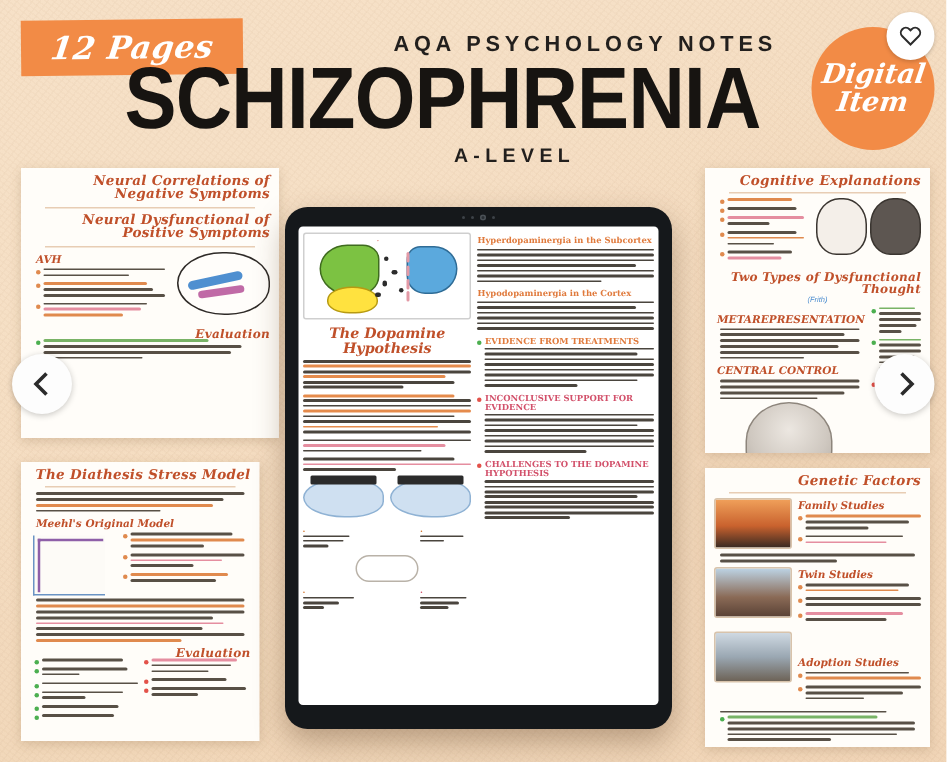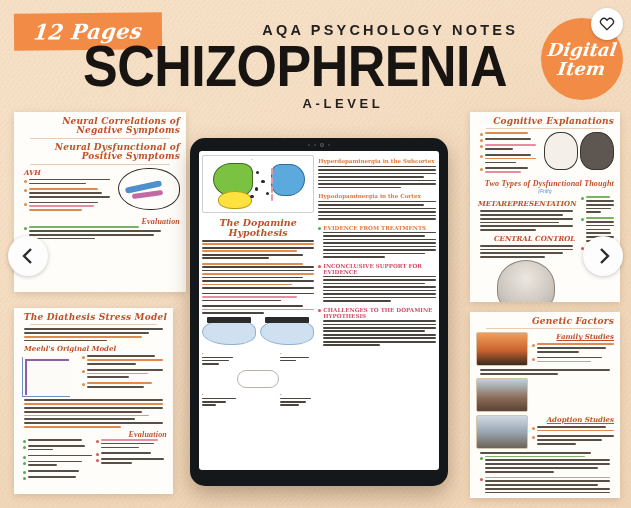--- a/index.html
+++ b/index.html
@@ -108,42 +108,42 @@
   .sheet-r2 { left: 470px; top: 312px; width: 150px; height: 186px; }
 
   .sheet-title {
     text-align: right;
     font-family: "DejaVu Serif", serif;
     font-weight: bold; font-style: italic;
     color: #c0502a; letter-spacing: .2px;
     line-height: 1.05;
   }
   .st-lg { font-size: 9px; }
-  .st-md { font-size: 8px; font-family: Liberation Serif, serif; }
+  .st-md { font-size: 8px; }
   .rule { height:1px; background:#e8cdb4; margin:2px 10px 3px; }
 
   
   .ln { height: 1.7px; border-radius: 1px; margin-bottom: 2.1px; }
   .ln.c-dark { background: #585046; }
   .ln.c-or   { background: #e08a4e; }
   .ln.c-pk   { background: #e58ea0; }
   .ln.c-gr   { background: #79b366; }
   .txtblock { padding: 0 4px; }
   .bul { display:flex; gap:2px; align-items:flex-start; margin-bottom:2px; }
   .dot { width:3px; height:3px; border-radius:50%; flex:0 0 3px; margin-top:1px; }
   .dot.g { background:#4caf50; }
   .dot.r { background:#e3524a; }
   .dot.o { background:#e08a4e; }
   .bul .lines { flex:1; }
 
   .subhead {
     font-family:"DejaVu Serif", serif; font-weight:bold; font-style:italic;
     color:#c0502a; font-size:7px; margin:3px 0 2px 4px;
   }
-  .subhead.center { text-align:right; margin-left:0;text-decoration:underline; }
+  .subhead.center { text-align:left; margin-left:0; }
 
   
   .sketch { border-radius: 6px; }
   .brain-a {
     width: 52px; height: 36px;
     background: radial-gradient(ellipse at 35% 40%, #f6d9cf 0%, #e8b7a8 55%, #c98d78 100%);
     border-radius: 50% 50% 45% 55%;
     border: 1px solid #b5816c;
   }
   .brain-b {
@@ -545,21 +545,21 @@
       <div style="flex:0 0 46%">
         <div class="subhead" style="margin-left:2px">METAREPRESENTATION</div>
         <div class="txtblock">
           <div class="ln c-dark w95"></div>
             <div class="ln c-dark w90"></div>
           <div class="ln c-dark w92"></div>
             <div class="ln c-dark w85"></div>
           <div class="ln c-dark w88"></div>
             <div class="ln c-dark w60"></div>
         </div>
-        <div class="subhead" style="margin-left:18px">CENTRAL CONTROL</div>
+        <div class="subhead" style="margin-left:2px">CENTRAL CONTROL</div>
         <div class="txtblock">
           <div class="ln c-dark w92"></div>
             <div class="ln c-dark w88"></div>
           <div class="ln c-dark w90"></div>
             <div class="ln c-dark w70"></div>
         </div>
         <div class="tree-sketch sketch"></div>
       </div>
       <div class="flexgrow">
         <div class="bul">
@@ -622,26 +622,50 @@
           </div>
       </div>
     </div>
     <div class="txtblock">
         <div class="ln c-dark w92"></div>
         <div class="ln c-dark w60"></div>
       </div>
 
     <div class="row" style="margin:3px 0">
       <div class="ph-twins photo"></div>
+      <div class="flexgrow">
+        <div class="subhead center" style="margin:0 0 2px">Twin Studies</div>
+        <div class="bul">
+            <span class="dot o"></span>
+            <span class="lines">
+          <div class="ln c-dark w90"></div>
+              <div class="ln c-or w80"></div>
+            </span>
+          </div>
+        <div class="bul">
+            <span class="dot o"></span>
+            <span class="lines">
+          <div class="ln c-dark w88"></div>
+              <div class="ln c-dark w62"></div>
+            </span>
+          </div>
+        <div class="bul">
+            <span class="dot o"></span>
+            <span class="lines">
+          <div class="ln c-pk w85"></div>
+              <div class="ln c-dark w70"></div>
+            </span>
+          </div>
+      </div>
     </div>
 
     <div class="row" style="margin:3px 0">
       <div class="ph-adopt photo"></div>
       <div class="flexgrow">
-        <div class="subhead center" style="margin:0 0 2px">Adoption Studies</div>
+        <div class="subhead center" style="margin:16px 0 2px">Adoption Studies</div>
         <div class="bul">
             <span class="dot o"></span>
             <span class="lines">
           <div class="ln c-dark w90"></div>
               <div class="ln c-or w78"></div>
             </span>
           </div>
         <div class="bul">
             <span class="dot o"></span>
             <span class="lines">

